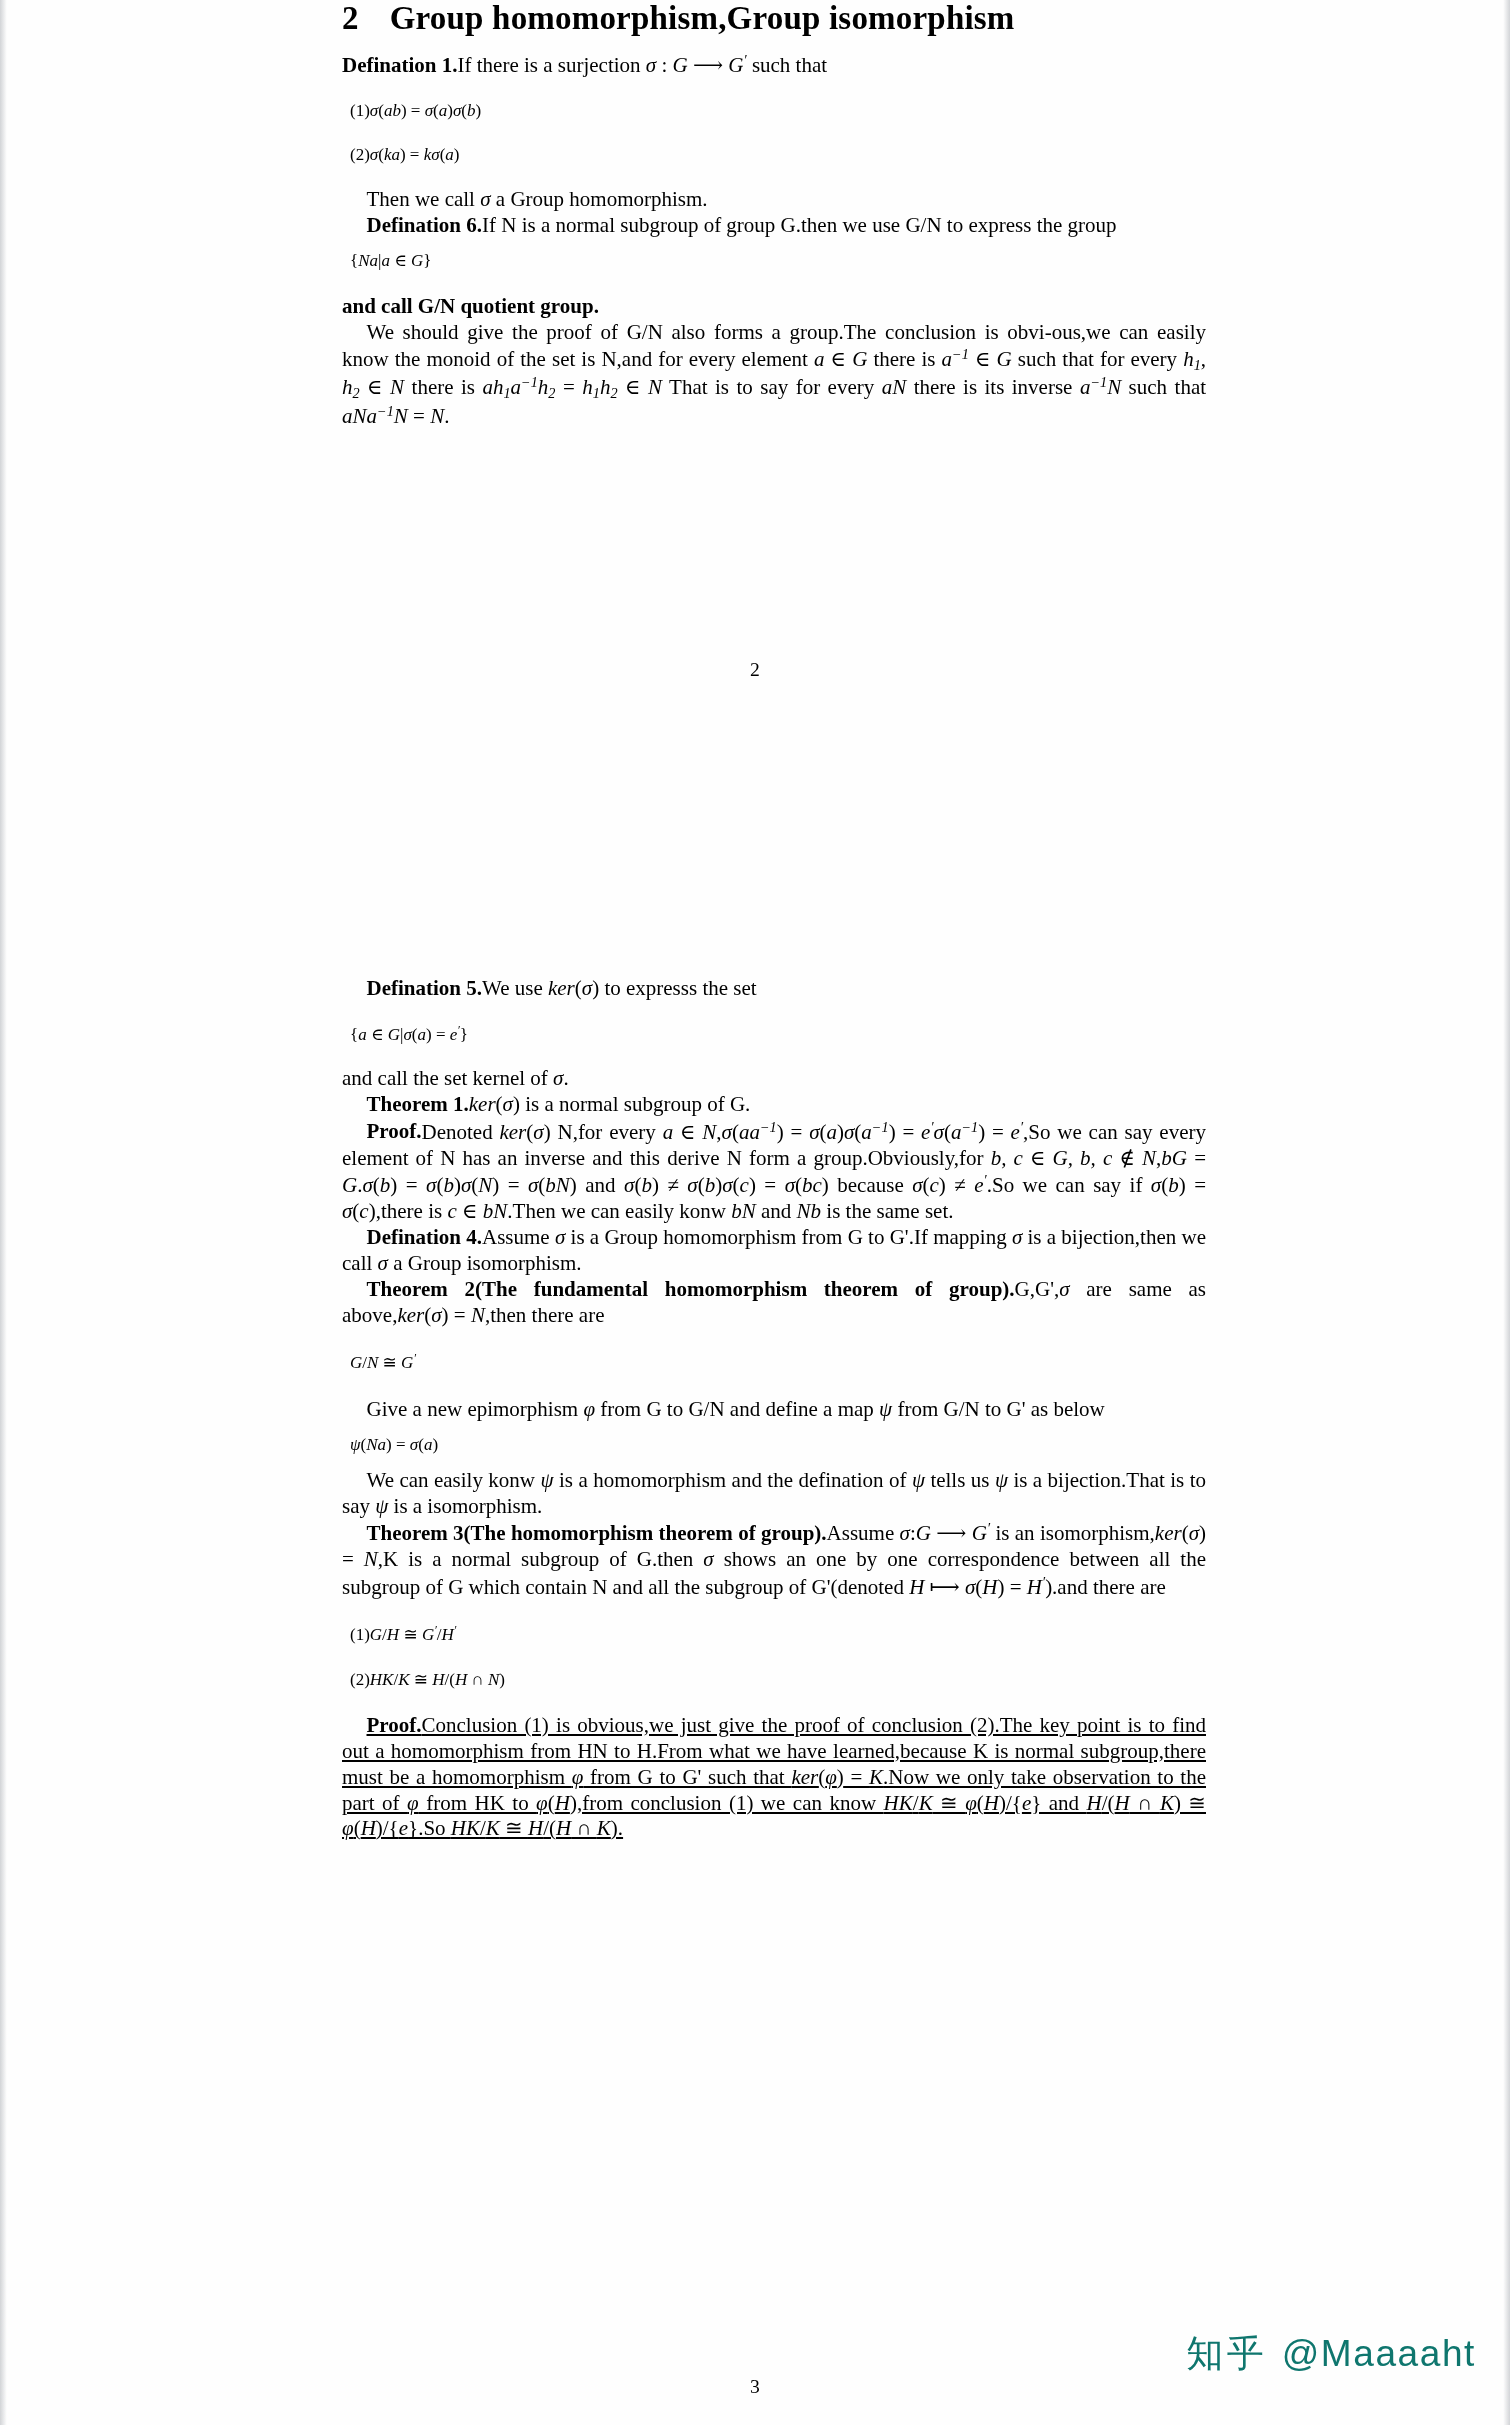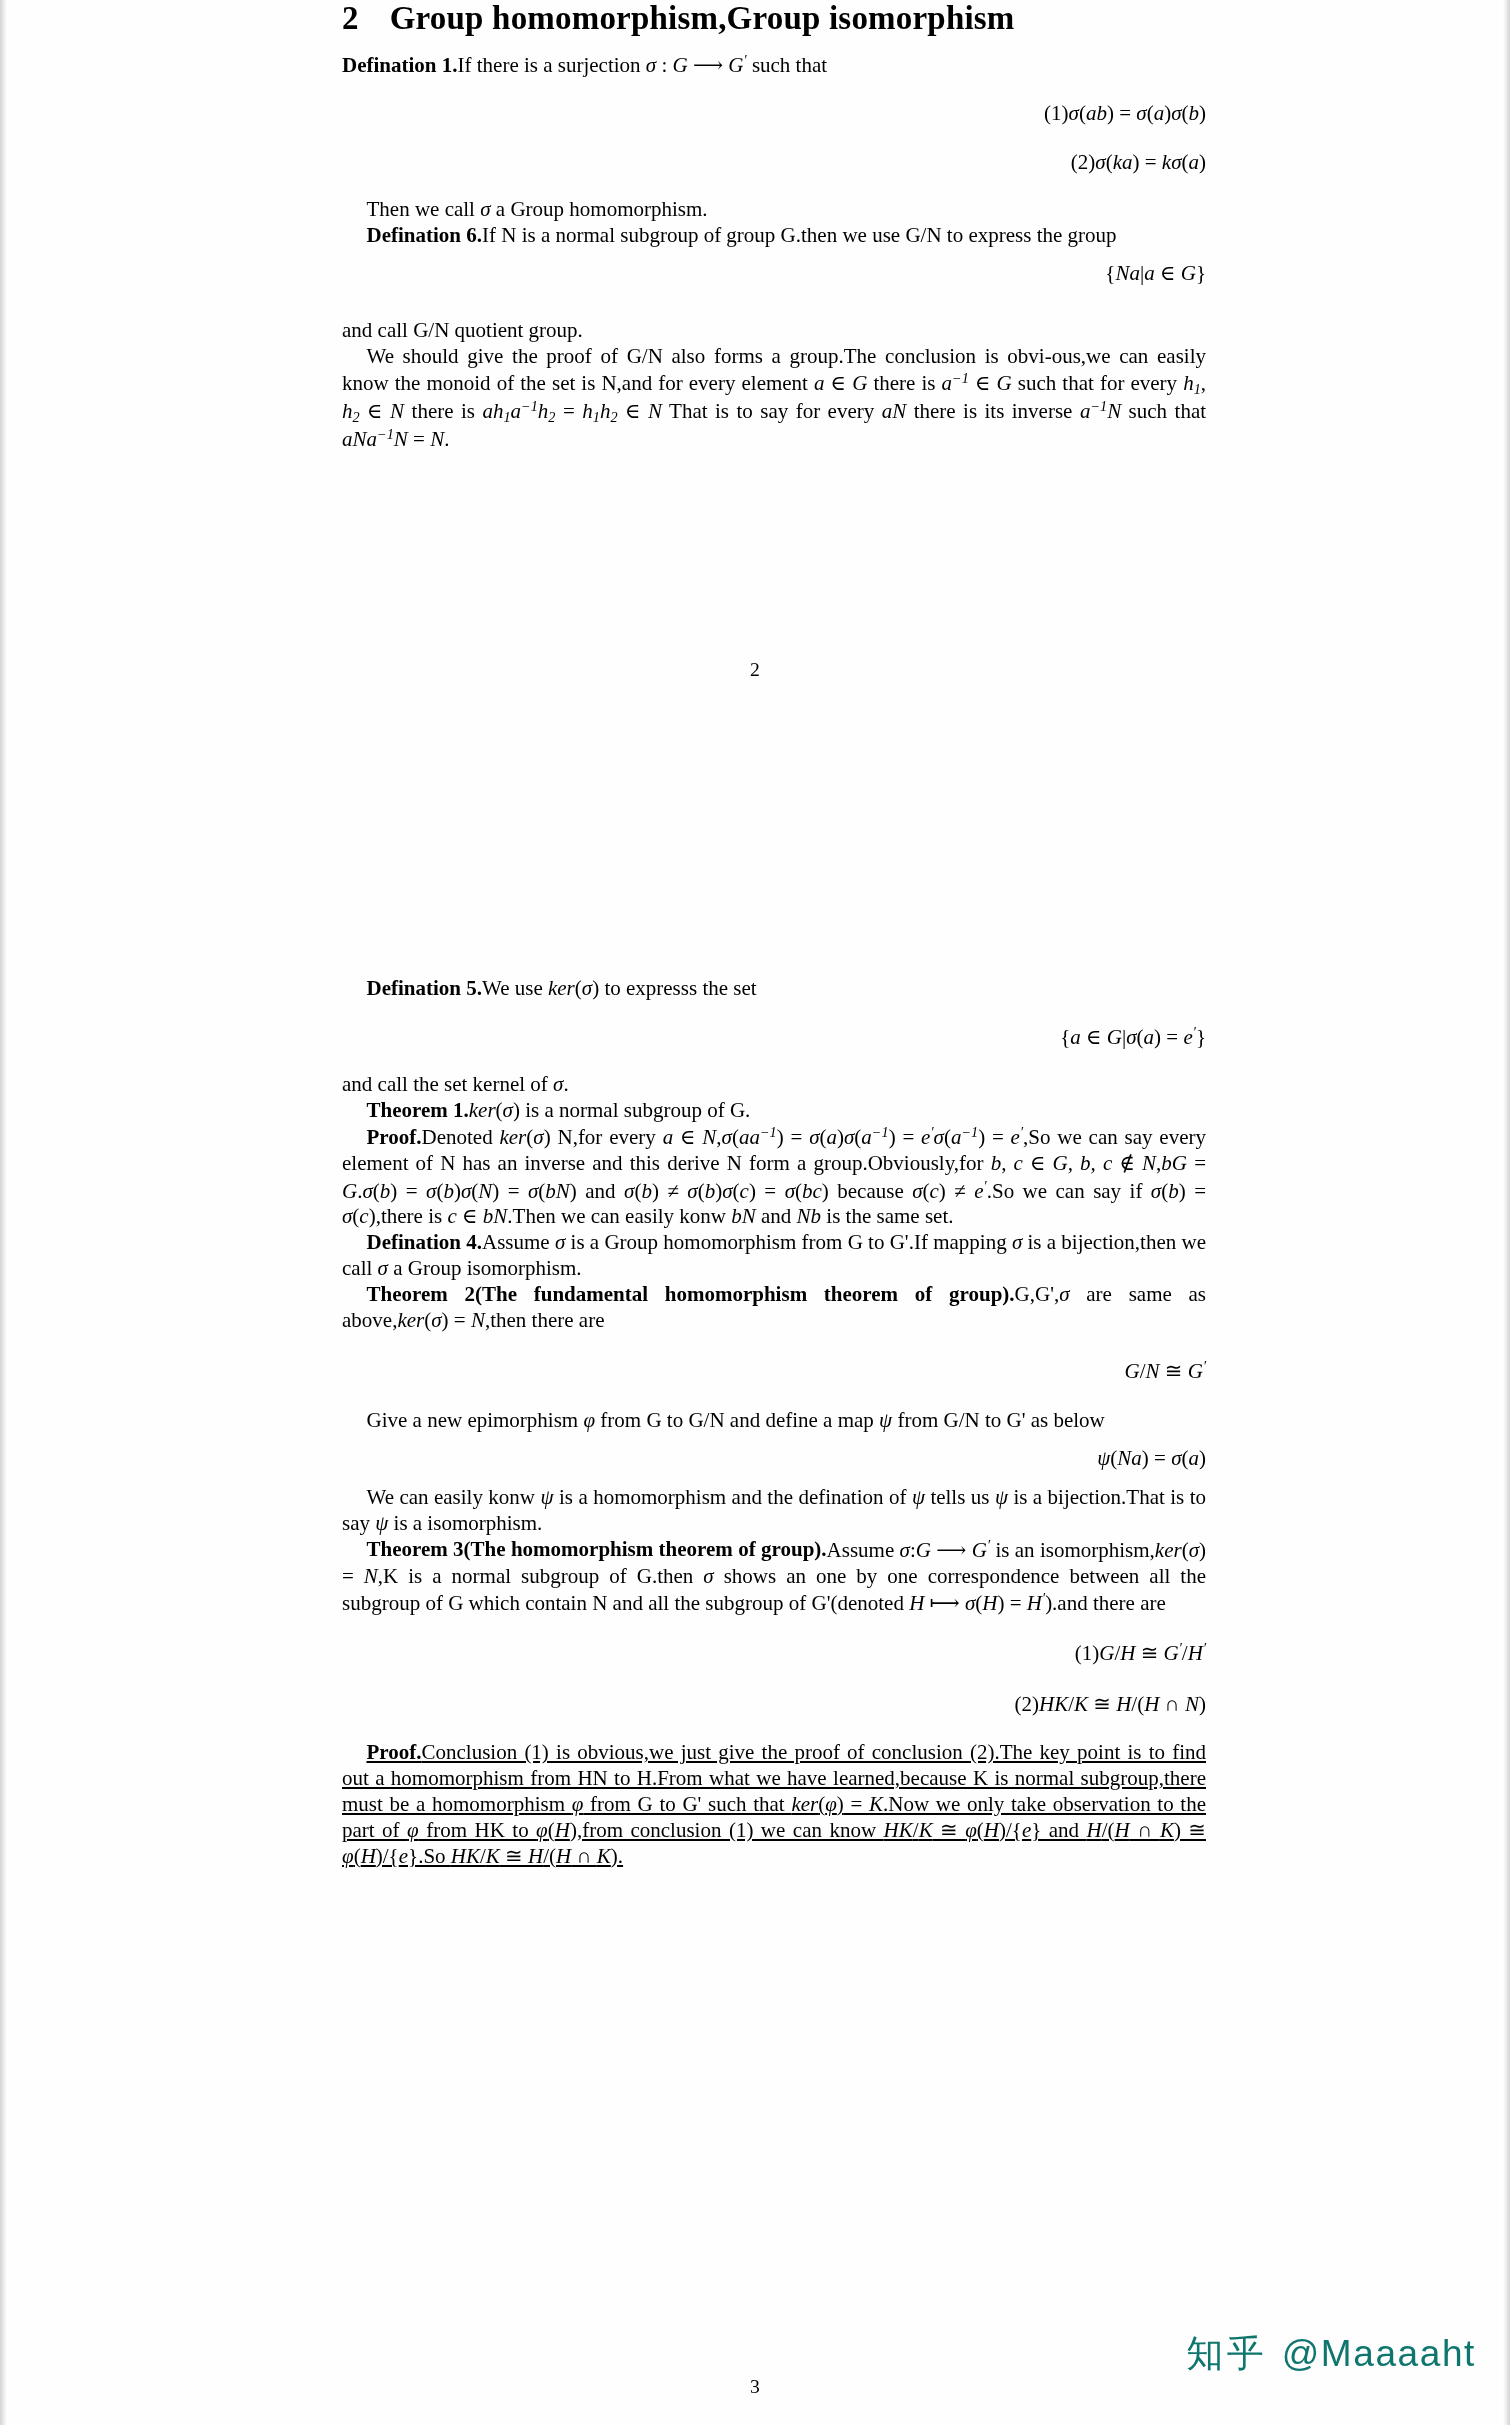--- a/index.html
+++ b/index.html
@@ -67,24 +67,24 @@
   p.indent { text-indent: 24.5px; }
 
   .lead { font-weight: bold; }
 
   i, .mathit {
     font-style: italic;
     font-family: "Liberation Serif", "DejaVu Serif", serif;
   }
 
   .eq {
-    font-size: 21px;
-    text-align: right;
-    font-style: italic;
-    margin: 0;
+    font-size: 17px;
+    text-align: left;
+    font-style: italic;
+    margin: 8px;
     line-height: 1.3;
   }
   .eq .op { font-style: normal; }
 
   sup.exp {
     font-size: 0.68em;
     vertical-align: 0.52em;
     font-style: italic;
   }
   sub.idx {
@@ -145,21 +145,21 @@
   </p>
 
   <p class="para indent">
     <span class="lead">Defination 6.</span><span>If N is a normal subgroup of group G.then we use G/N to express the group</span>
   </p>
 
   <p class="eq" style="margin-top:11.4px;">
     <span class="op">{</span><i>Na</i><span class="op">|</span><i>a</i> <span class="op">∈</span> <i>G</i><span class="op">}</span>
   </p>
 
-  <p class="para" style="margin-top:30px;">
+  <p class="para" style="margin-top:22px;font-weight:bold;">
     <span>and call G/N quotient group.</span>
   </p>
 
   <p class="para indent">
     We should give the proof of G/N also forms a group.The conclusion is obvi-ous,we can easily know the monoid of the set is N,and for every element <i>a</i> ∈ <i>G</i> there is <i>a</i><sup class="exp">−1</sup> ∈ <i>G</i> such that for every <i>h</i><sub class="idx">1</sub>, <i>h</i><sub class="idx">2</sub> ∈ <i>N</i> there is <i>ah</i><sub class="idx">1</sub><i>a</i><sup class="exp">−1</sup><i>h</i><sub class="idx">2</sub> = <i>h</i><sub class="idx">1</sub><i>h</i><sub class="idx">2</sub> ∈ <i>N</i> That is to say for every <i>aN</i> there is its inverse <i>a</i><sup class="exp">−1</sup><i>N</i> such that <i>aNa</i><sup class="exp">−1</sup><i>N</i> = <i>N</i>.
   </p>
 
 </div>
 
 <div class="pagenum" style="top:659px;">2</div>

